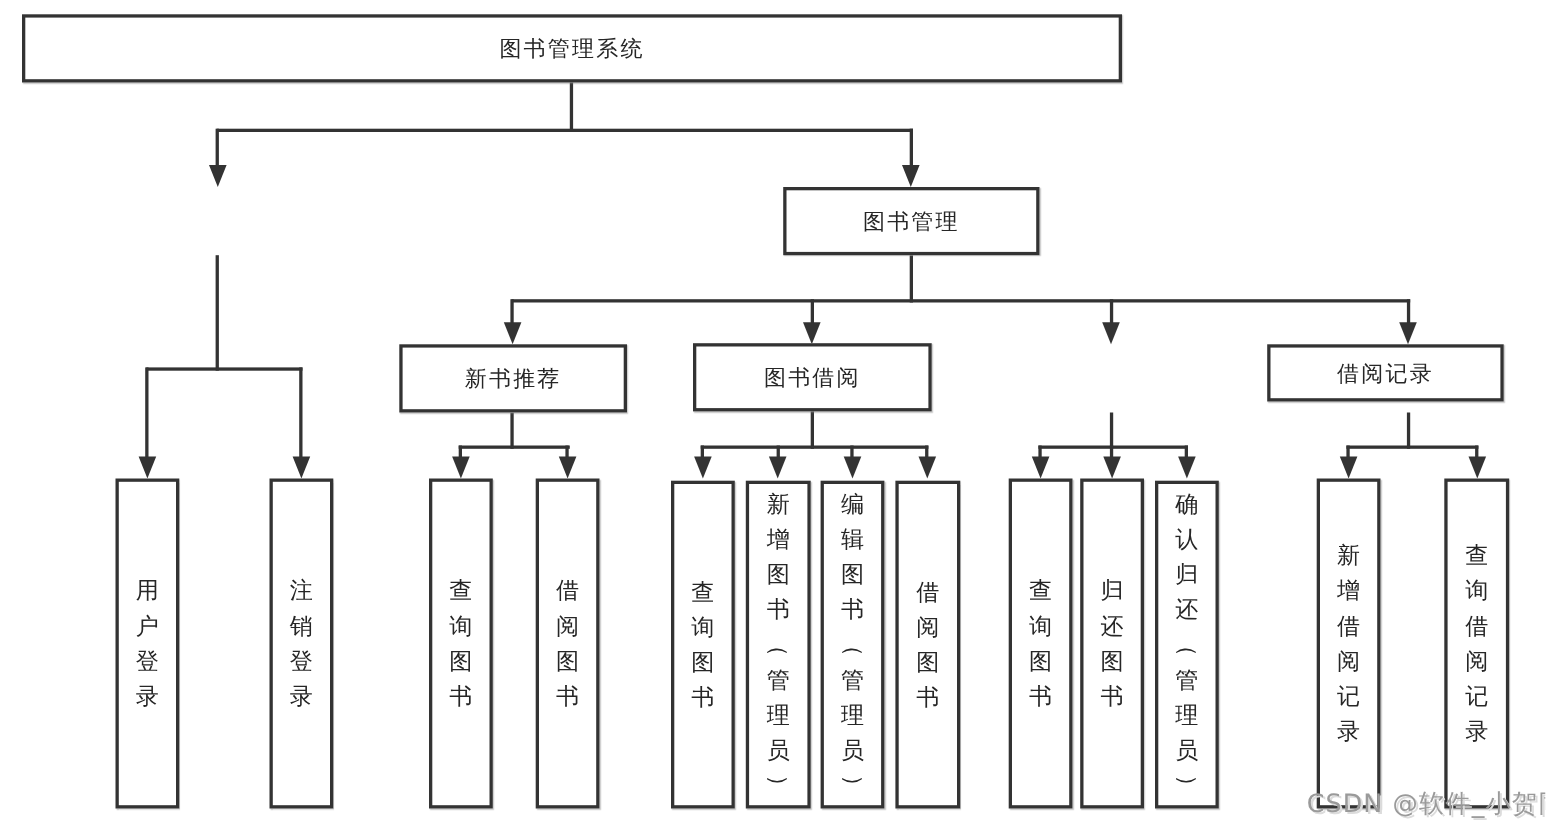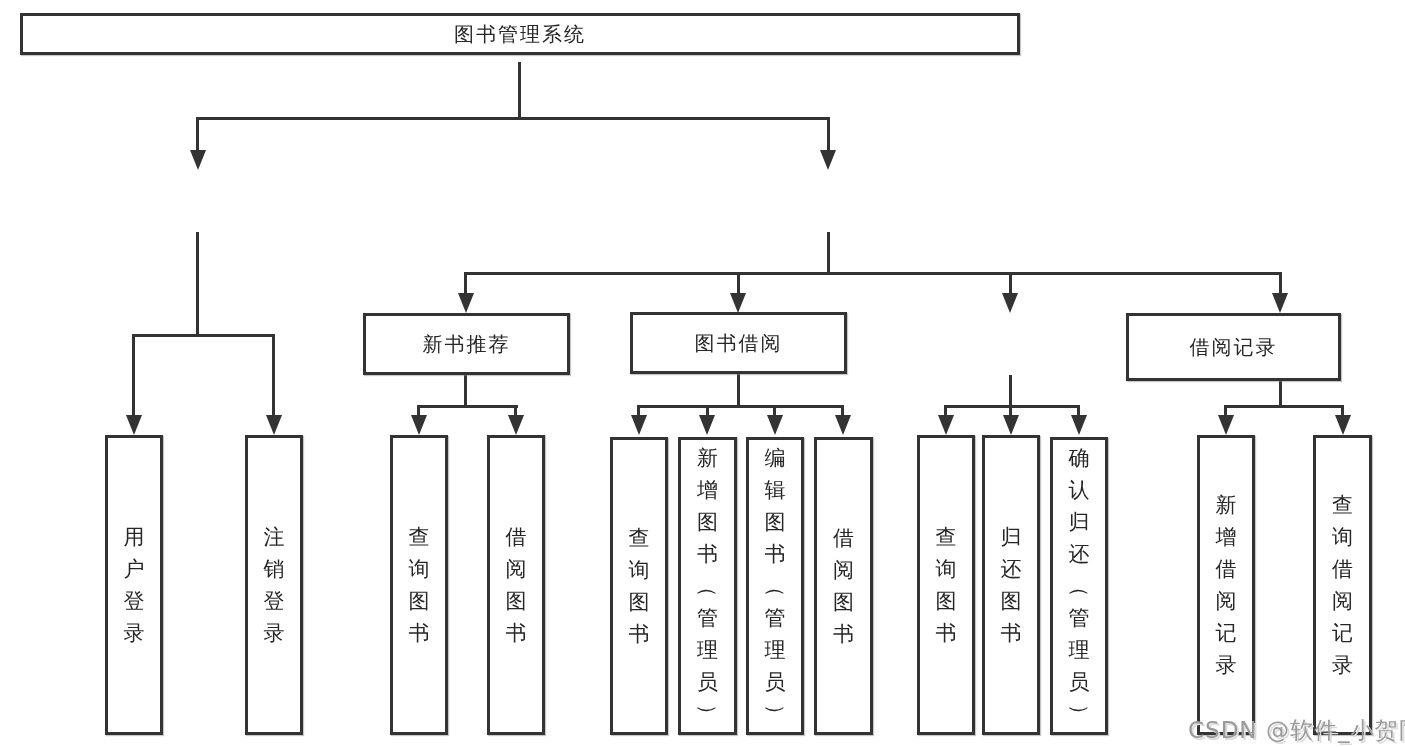--- a/index.html
+++ b/index.html
@@ -90,32 +90,35 @@
   <div class="vline" style="left:1077px;top:405px;height:13px"></div>
   <div class="arrow" style="left:1071px;top:415px"></div>
 
   <div class="vline" style="left:1279px;top:375px;height:33px"></div>
   <div class="hline" style="left:1224px;top:405px;width:120px"></div>
   <div class="vline" style="left:1224px;top:405px;height:13px"></div>
   <div class="arrow" style="left:1218px;top:415px"></div>
   <div class="vline" style="left:1341px;top:405px;height:13px"></div>
   <div class="arrow" style="left:1335px;top:415px"></div>
 
-  <div class="box h" style="left:20px;top:13px;width:1000px;height:42px">
+  <div class="box h" style="left:20px;top:13px;width:1000px;height:62px">
     <span>图书管理系统</span>
   </div>
 
+  <div class="box h" style="left:712px;top:170px;width:233px;height:62px">
+    <span>图书管理</span>
+  </div>
 
   <div class="box h" style="left:630px;top:312px;width:217px;height:62px">
     <span>图书借阅</span>
   </div>
   <div class="box h" style="left:363px;top:313px;width:207px;height:62px">
     <span>新书推荐</span>
   </div>
-  <div class="box h" style="left:1126px;top:313px;width:215px;height:68px">
+  <div class="box h" style="left:1152px;top:313px;width:215px;height:52px">
     <span>借阅记录</span>
   </div>
 
   <div class="box v" style="left:105px;top:435px;width:58px;height:300px">
     <span class="vwrap">
         <span class="vchar">用</span>
         <span class="vchar">户</span>
         <span class="vchar">登</span>
         <span class="vchar">录</span>
       </span>

